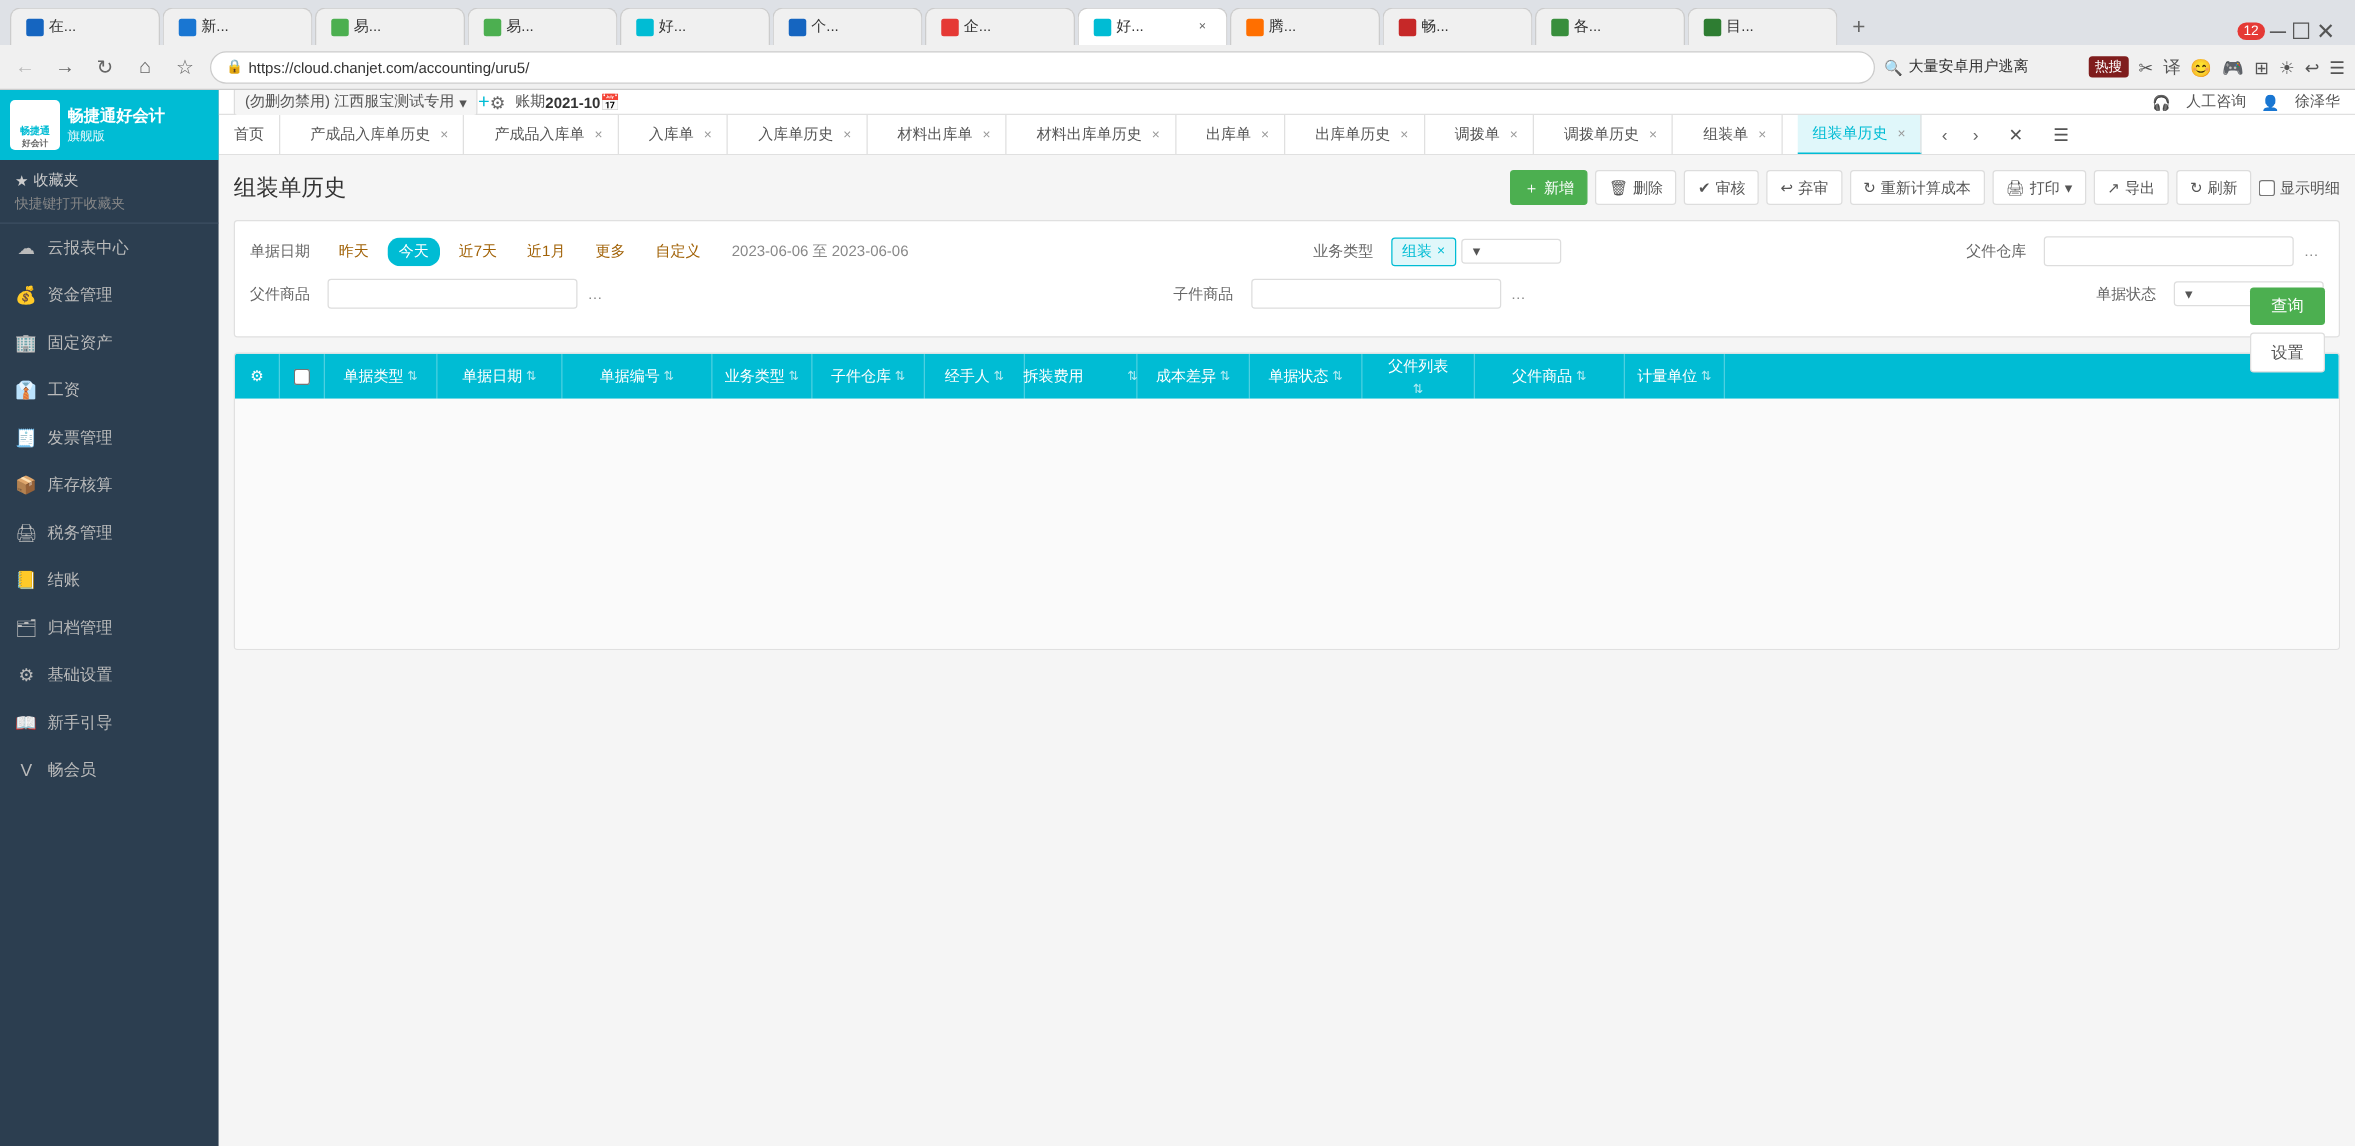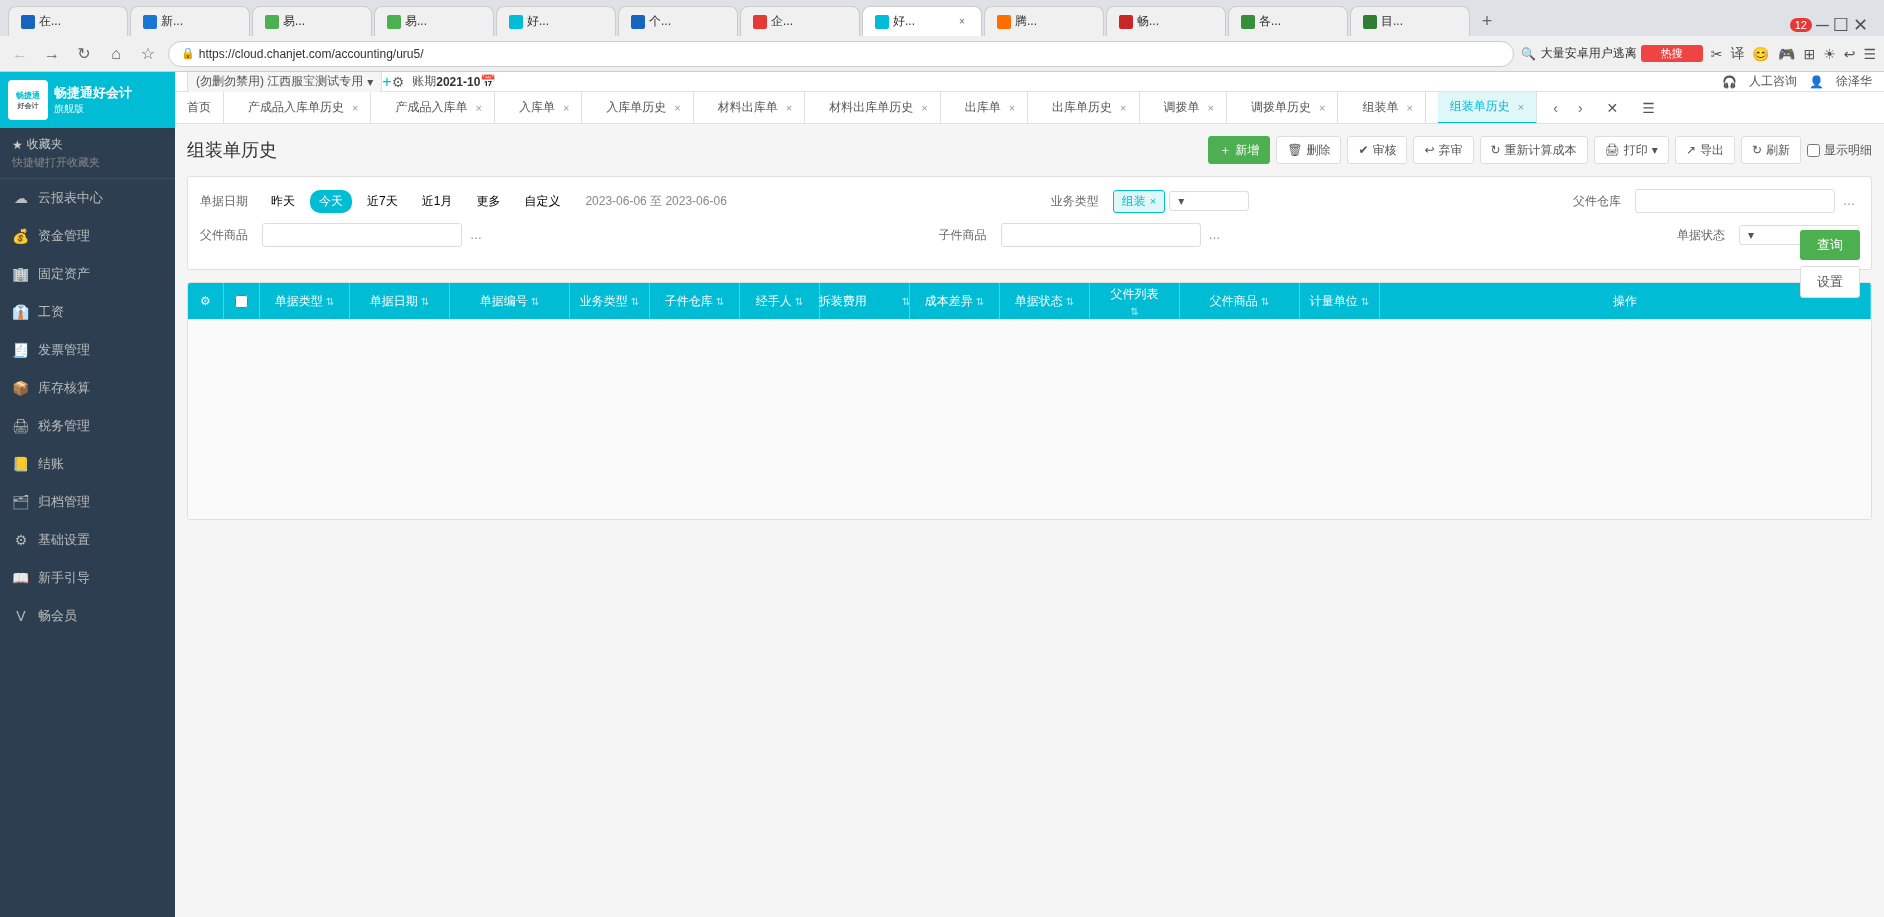--- a/index.html
+++ b/index.html
@@ -19,21 +19,21 @@
     .nav-btn.disabled { color: #bbb; cursor: default; }
     .address-bar { flex: 1; height: 26px; background: #fff; border: 1px solid #ccc; border-radius: 13px; display: flex; align-items: center; padding: 0 12px; font-size: 12px; color: #333; }
     .address-bar .lock { color: #4caf50; margin-right: 4px; font-size: 11px; }
 
     
     .app-layout { display: flex; height: calc(917px - 72px); }
 
     
     .sidebar { width: 175px; background: #2c3e50; display: flex; flex-direction: column; color: #ccc; flex-shrink: 0; }
     .sidebar-header { background: #00bcd4; padding: 8px; display: flex; align-items: center; gap: 6px; }
-    .sidebar-logo { width: 40px; height: 40px; background: #fff; border-radius: 4px; display: flex; align-items: center; justify-content: center; font-size: 10px; color: #00bcd4; font-weight: bold; flex-shrink: 0; }
+    .sidebar-logo { width: 40px; height: 40px; background: #fff; border-radius: 4px; display: flex; align-items: flex-end; justify-content: center; font-size: 10px; color: #00bcd4; font-weight: bold; flex-shrink: 0; }
     .sidebar-brand { color: #fff; font-size: 13px; font-weight: bold; }
     .sidebar-brand-sub { color: #e0f7fa; font-size: 10px; }
     .sidebar-favorites { padding: 8px 12px; border-bottom: 1px solid #3d4f62; }
     .sidebar-favorites-title { color: #ccc; font-size: 12px; display: flex; align-items: center; gap: 4px; }
     .sidebar-favorites-hint { color: #888; font-size: 11px; margin-top: 2px; }
     .sidebar-nav { flex: 1; overflow-y: auto; }
     .sidebar-nav-item { display: flex; align-items: center; gap: 8px; padding: 10px 12px; color: #bbb; cursor: pointer; font-size: 13px; }
     .sidebar-nav-item .nav-icon { width: 18px; height: 18px; display: flex; align-items: center; justify-content: center; font-size: 14px; flex-shrink: 0; }
 
     
@@ -61,21 +61,21 @@
     .page-actions { display: flex; align-items: center; gap: 6px; }
     .action-btn { display: inline-flex; align-items: center; gap: 4px; padding: 4px 10px; border: 1px solid #ddd; border-radius: 3px; background: #fff; font-size: 12px; color: #555; cursor: pointer; height: 28px; }
     .action-btn.primary { background: #4caf50; color: #fff; border-color: #4caf50; }
     .show-detail-check { display: flex; align-items: center; gap: 4px; font-size: 12px; color: #555; }
 
     
     .filter-area { background: #fff; border: 1px solid #e0e0e0; border-radius: 3px; padding: 12px; margin-bottom: 12px; }
     .filter-row { display: flex; align-items: center; gap: 12px; margin-bottom: 10px; }
     .filter-label { font-size: 12px; color: #666; white-space: nowrap; min-width: 50px; }
     .filter-date-group { display: flex; align-items: center; gap: 6px; }
-    .date-btn { padding: 2px 8px; font-size: 12px; color: #000000; cursor: pointer; border: 1px solid transparent; border-radius: 3px; }
+    .date-btn { padding: 2px 8px; font-size: 12px; color: #a16207; cursor: pointer; border: 1px solid transparent; border-radius: 3px; }
     .date-btn.active { background: #00bcd4; color: #fff; border-radius: 10px; }
     .date-range { font-size: 12px; color: #888; margin-left: 10px; }
     .filter-tag { display: inline-flex; align-items: center; gap: 4px; background: #e0f7fa; border: 1px solid #00bcd4; border-radius: 3px; padding: 2px 8px; font-size: 12px; color: #00bcd4; }
     .filter-tag .tag-close { cursor: pointer; font-size: 11px; }
     .filter-dropdown { display: flex; align-items: center; border: 1px solid #ddd; border-radius: 3px; padding: 2px 8px; font-size: 12px; color: #555; cursor: pointer; min-width: 80px; gap: 4px; }
     .filter-input { border: 1px solid #ddd; border-radius: 3px; padding: 2px 8px; font-size: 12px; color: #555; min-width: 120px; height: 24px; }
     .filter-ellipsis { font-size: 12px; color: #888; cursor: pointer; padding: 0 4px; }
 
     
     .collapse-bar { text-align: center; padding: 6px; font-size: 12px; color: #888; cursor: pointer; }
@@ -179,21 +179,21 @@
     <div class="nav-btn">↻</div>
     <div class="nav-btn">⌂</div>
     <div class="nav-btn">☆</div>
     <div class="address-bar">
       <span class="lock">🔒</span>
       <span>https://cloud.chanjet.com/accounting/uru5/</span>
     </div>
     <div style="display:flex;align-items:center;gap:4px;font-size:12px;color:#333;">
       <span>🔍</span>
       <span>大量安卓用户逃离</span>
-      <span style="background:#ef4444;color:#fff;font-size:11px;padding:1px 20px;border-radius:3px;">热搜</span>
+      <span style="background:#7f1d1d;color:#fff;font-size:11px;padding:1px 5px;border-radius:3px;margin-left:44px;">热搜</span>
     </div>
     <div style="display:flex;gap:8px;align-items:center;">
       <span style="font-size:14px;color:#555;cursor:pointer;">✂</span>
       <span style="font-size:14px;color:#555;cursor:pointer;">译</span>
       <span style="font-size:14px;color:#555;cursor:pointer;">😊</span>
       <span style="font-size:14px;color:#555;cursor:pointer;">🎮</span>
       <span style="font-size:14px;color:#555;cursor:pointer;">⊞</span>
       <span style="font-size:14px;color:#555;cursor:pointer;">☀</span>
       <span style="font-size:14px;color:#555;cursor:pointer;">↩</span>
       <span style="font-size:14px;color:#555;cursor:pointer;">☰</span>
@@ -518,23 +518,20 @@
             <span class="sort-icon">⇅</span>
           </div>
           <div class="th col-parent-goods sortable">
             <span>父件商品</span>
             <span class="sort-icon">⇅</span>
           </div>
           <div class="th col-unit sortable">
             <span>计量单位</span>
             <span class="sort-icon">⇅</span>
           </div>
-          <div class="th th-op">
-            <span>操作</span>
-          </div>
         </div>
         <div class="table-body">
 
           <div class="table-empty"></div>
         </div>
       </div>
     </div>
   </div>
 </div>
 

